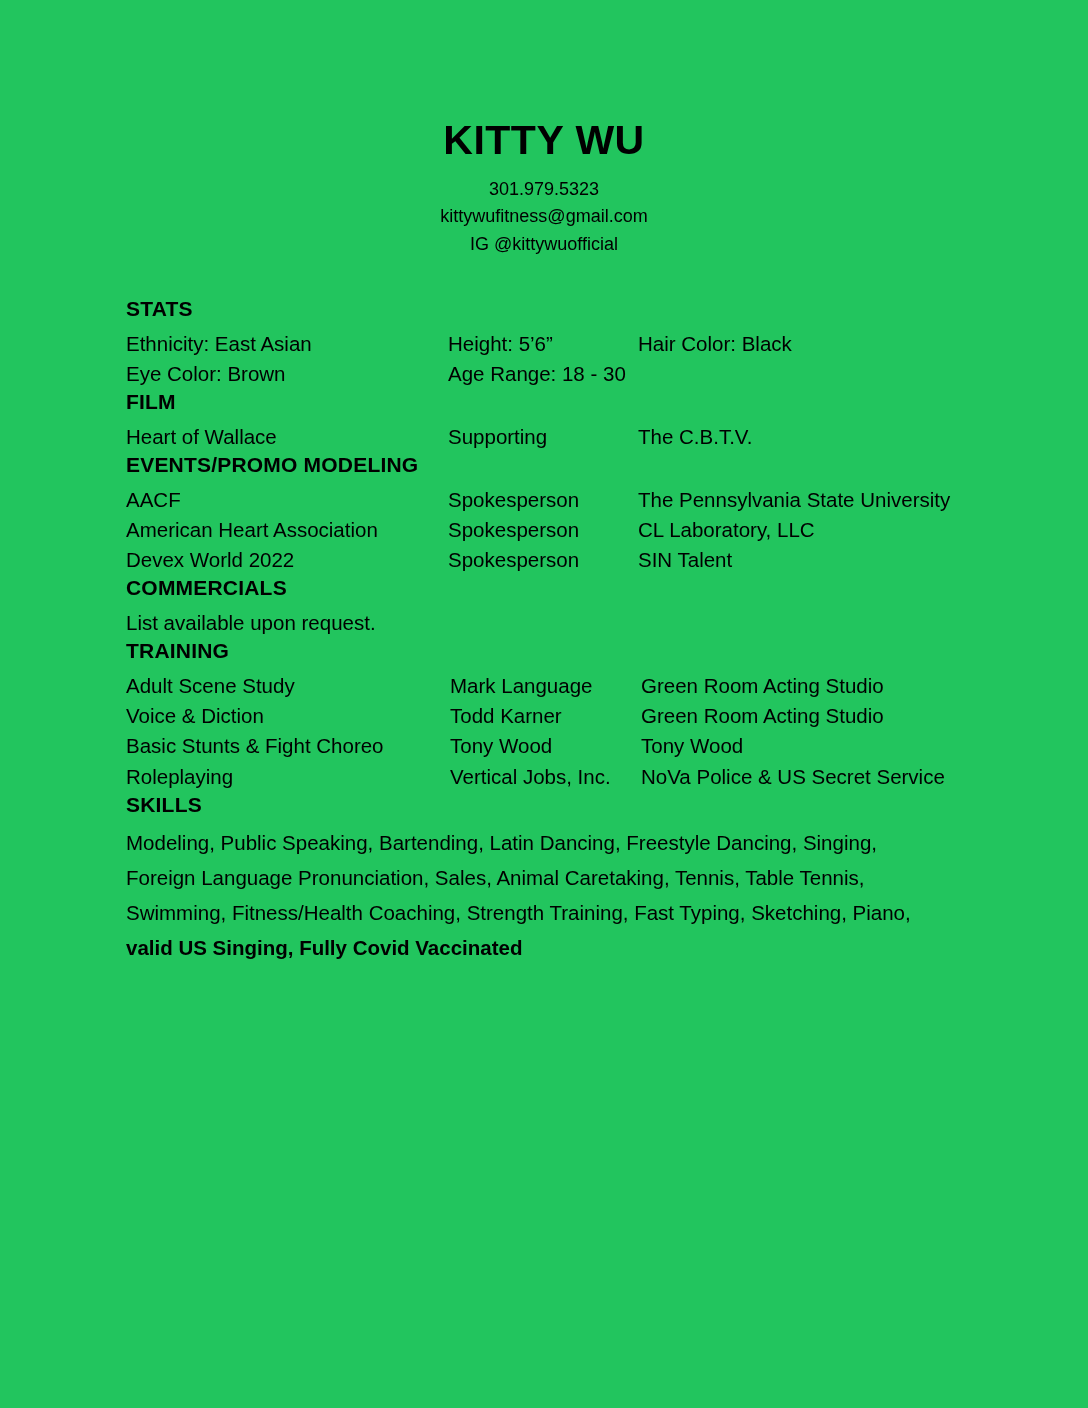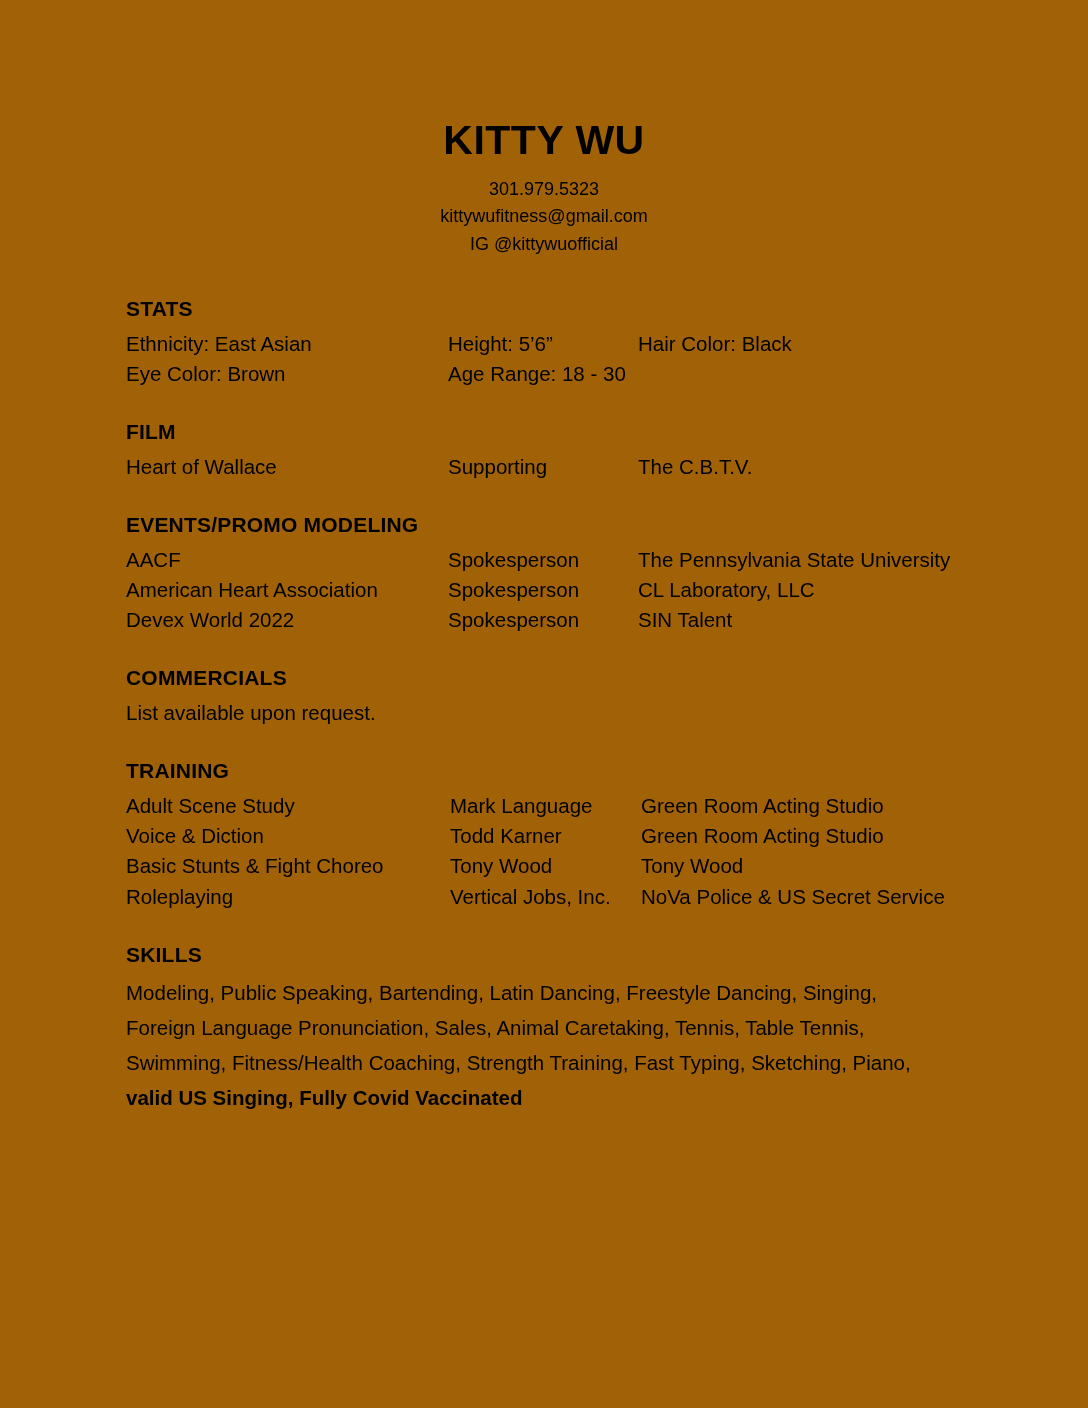--- a/index.html
+++ b/index.html
@@ -9,21 +9,21 @@
   }
   body {
     font-family: "Liberation Sans", sans-serif;
     color: #000000;
     -webkit-font-smoothing: antialiased;
   }
   .page {
     position: relative;
     width: 1088px;
     height: 1408px;
-    background: #a16207;
+    background: #22c55e;
     overflow: hidden;
     box-sizing: border-box;
   }
 
   
   .header {
     text-align: center;
     padding-top: 118px;
   }
   .name {
@@ -45,21 +45,20 @@
   
   .body-area {
     padding-left: 126px;
     padding-right: 60px;
     margin-top: 38px;
   }
   .section {
     margin-bottom: 0;
   }
   .section + .section {
-    margin-top: 30px;
   }
   .section-heading {
     font-size: 21px;
     font-weight: bold;
     letter-spacing: 0.2px;
     margin: 0 0 6px 0;
     line-height: 1.28;
   }
   .row {
     display: flex;

